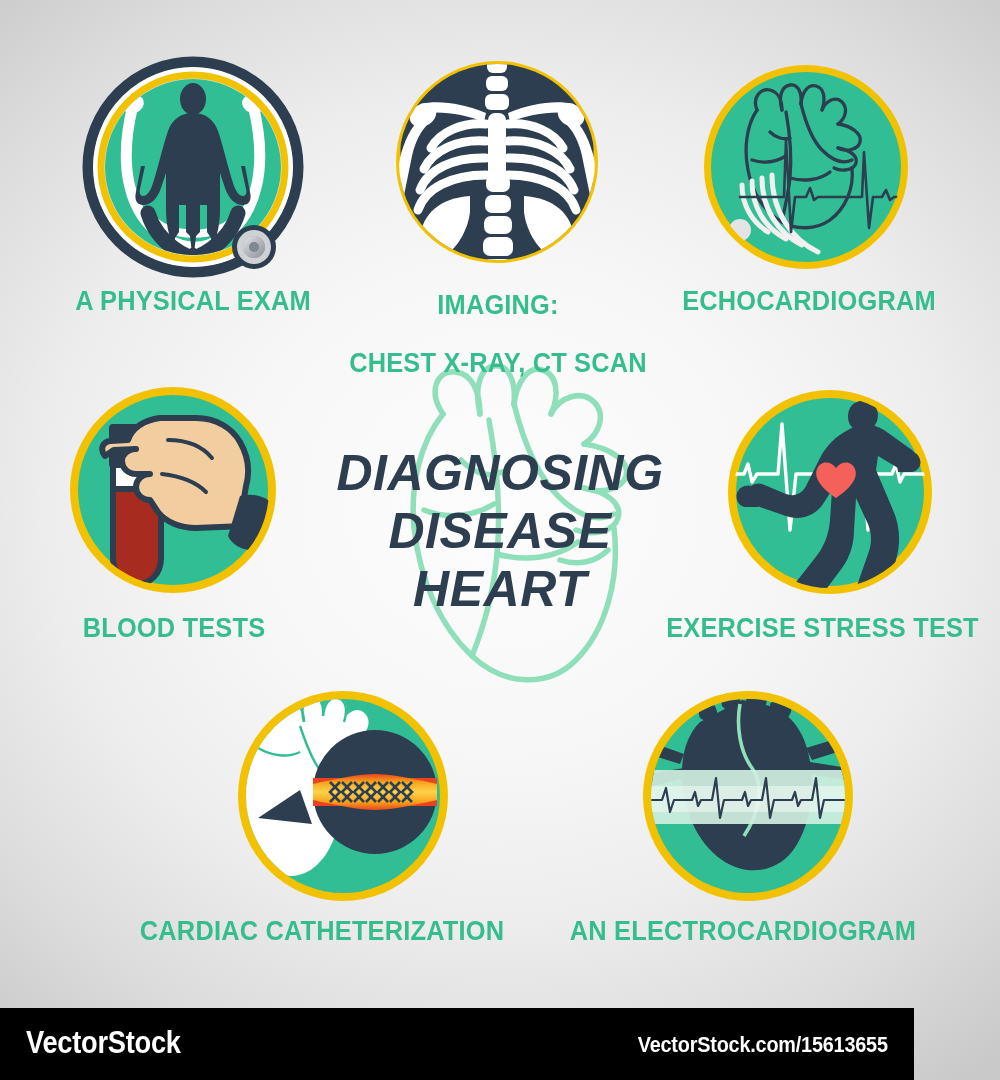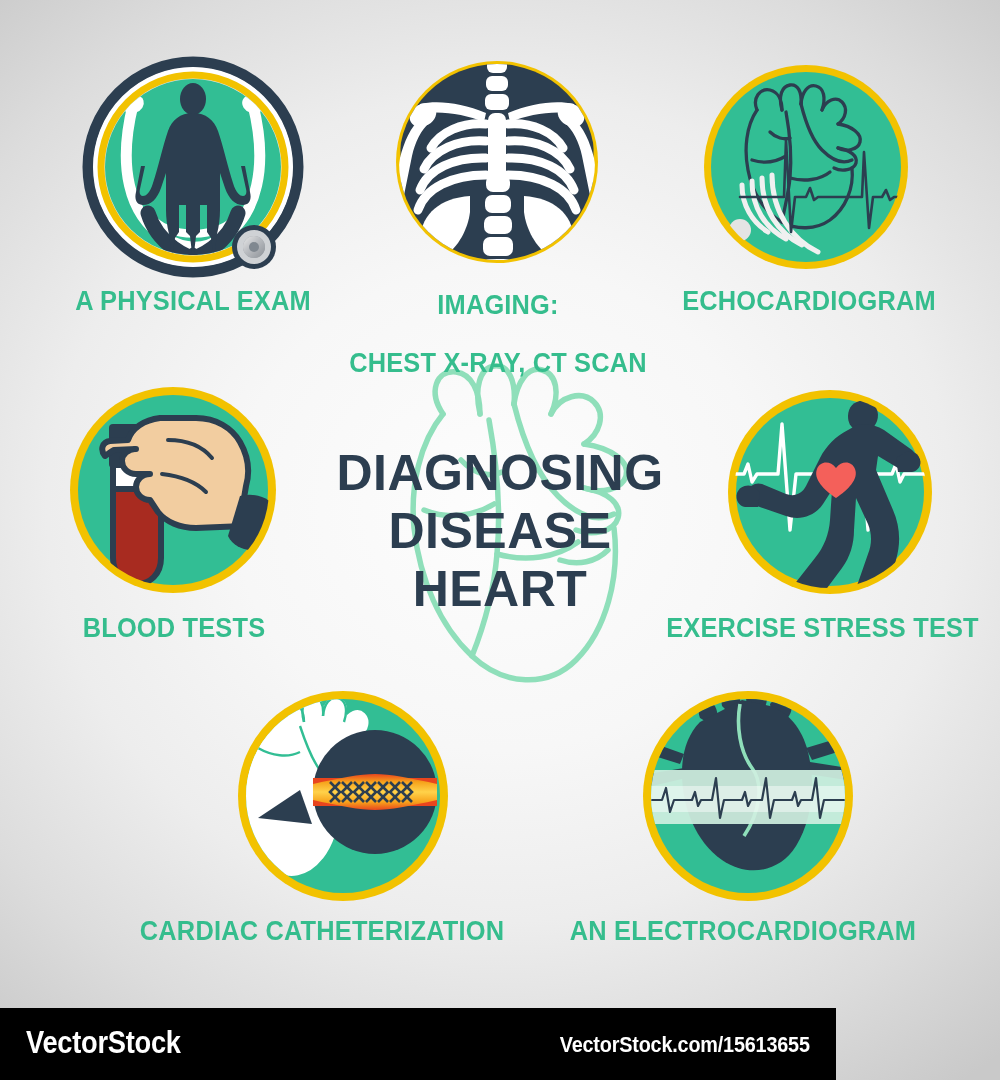--- a/index.html
+++ b/index.html
@@ -26,24 +26,25 @@
     transform:scaleX(.94);
     transform-origin:center top;
   }
   .title{
     position:absolute;
     color:#2C3E50;
     font-weight:bold;
     text-align:center;
     line-height:1.16;
     letter-spacing:.5px;
+    font-style:italic;
   }
   
   #footer{
-    position:absolute;left:0;top:1008px;width:836px;height:72px;
+    position:absolute;left:0;top:1008px;width:914px;height:72px;
     background:#000000;
   }
   #footer .fl{
     position:absolute;left:26px;top:17px;
     color:#ffffff;font-size:31px;font-weight:bold;letter-spacing:-.3px;
     transform:scaleX(.88);transform-origin:left top;
   }
   #footer .fr{
     position:absolute;right:26px;top:24px;
     color:#ffffff;font-size:22px;font-weight:bold;letter-spacing:-.2px;

